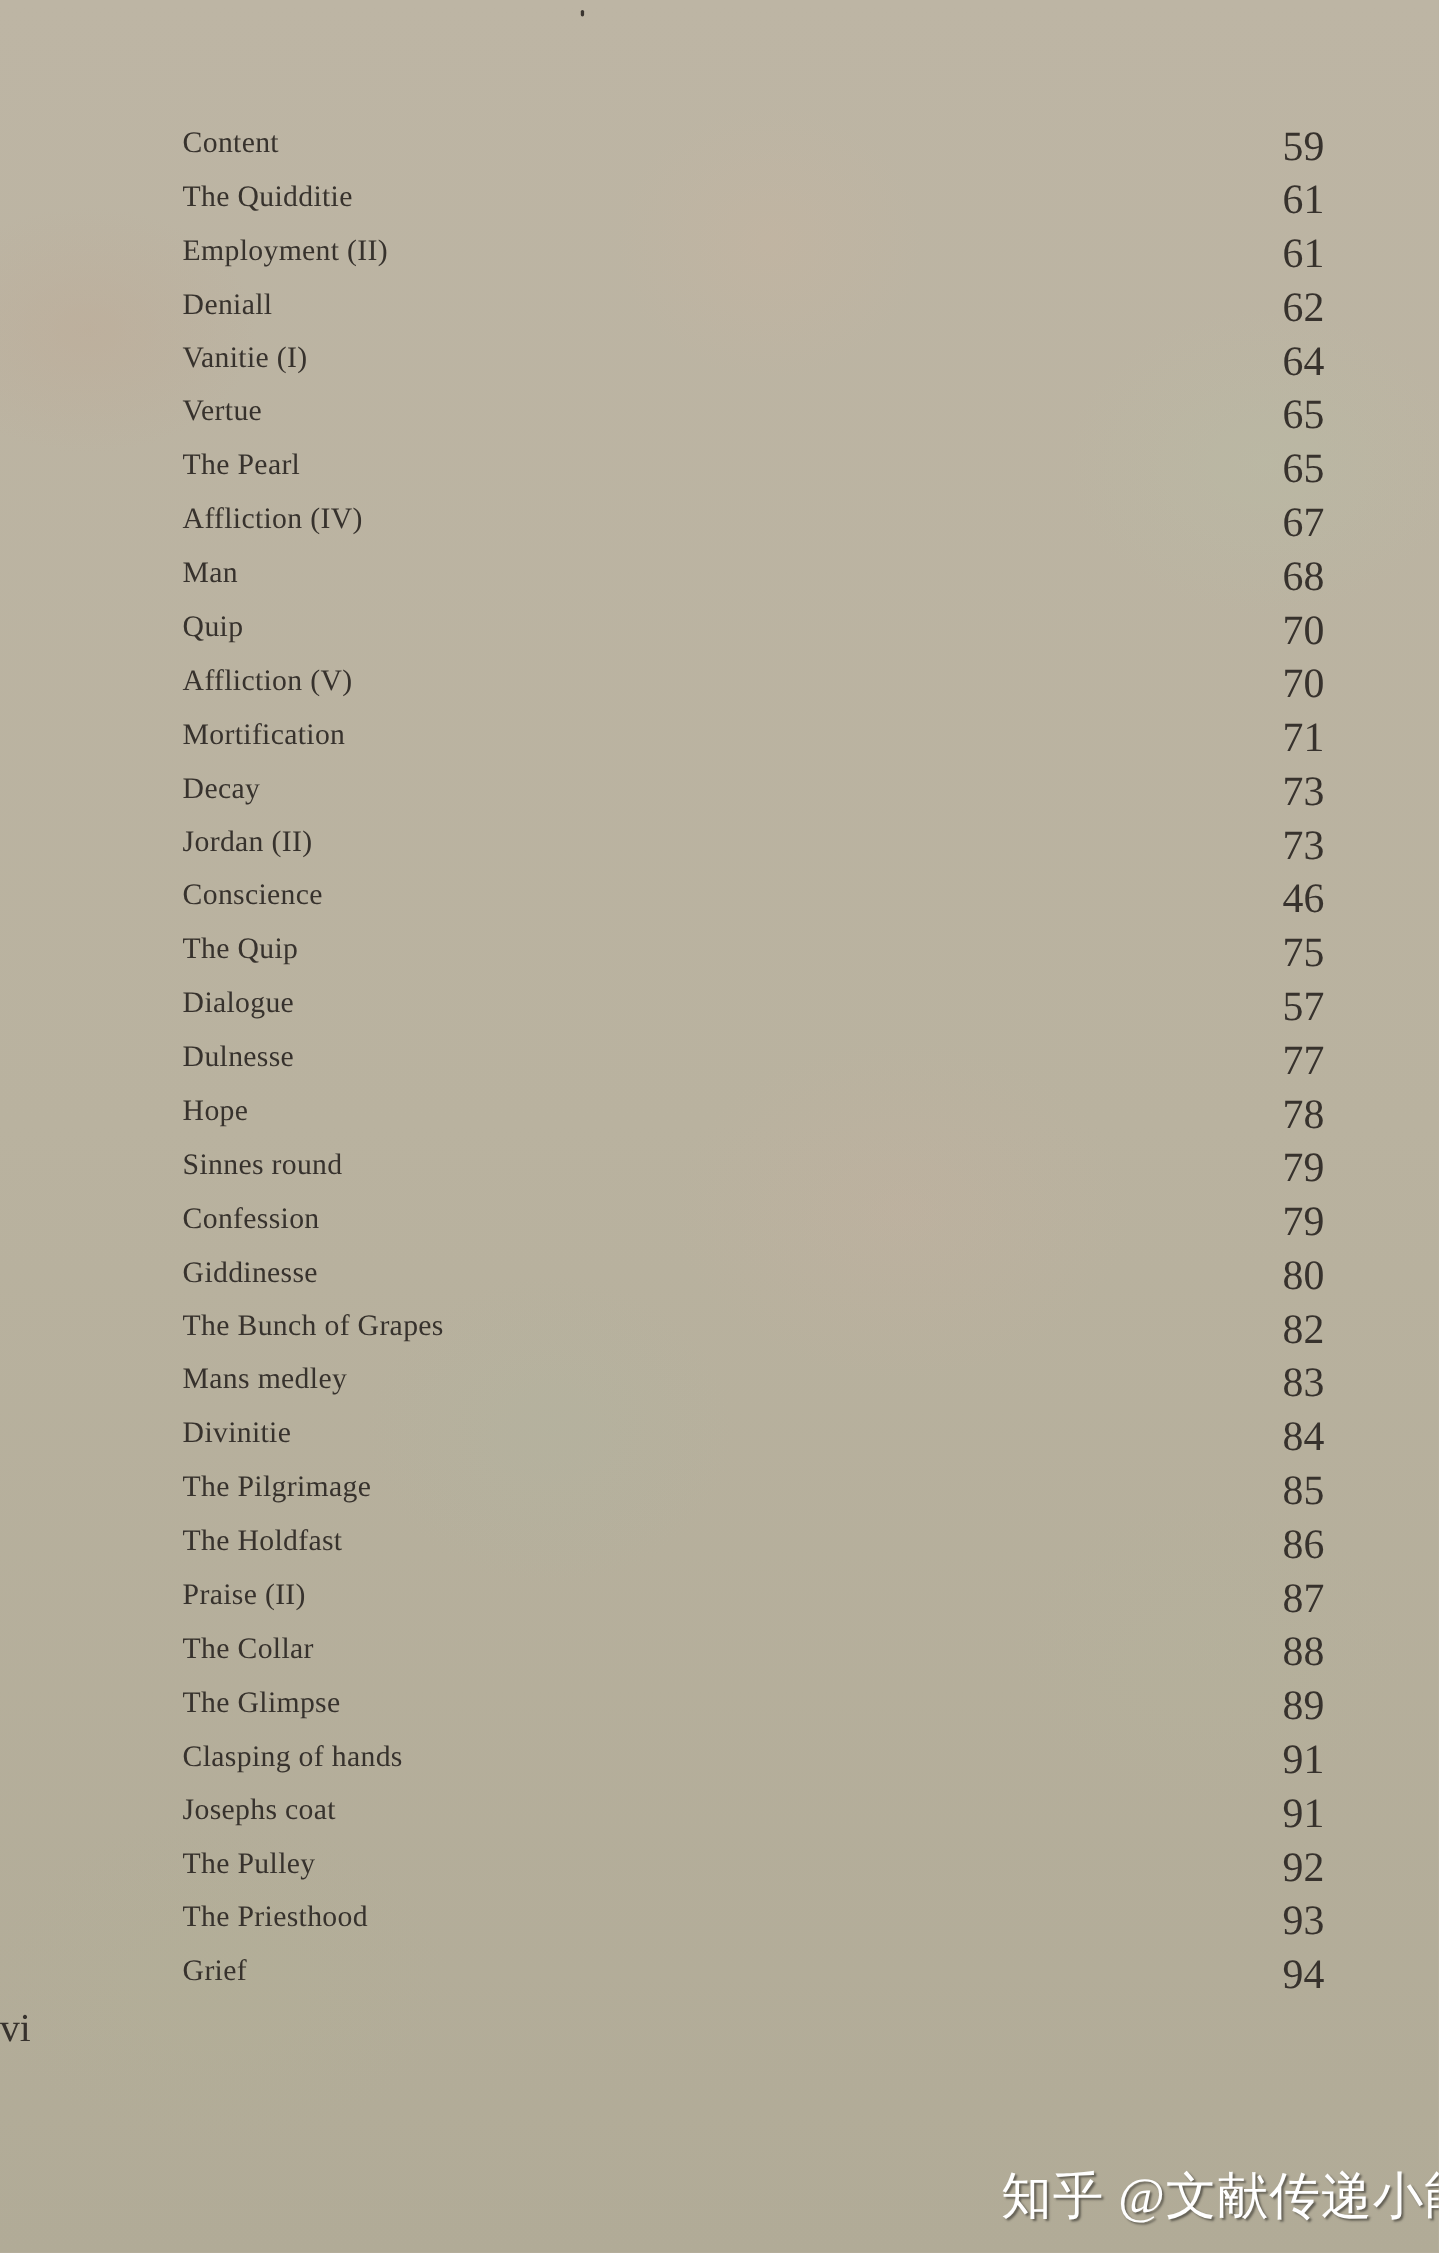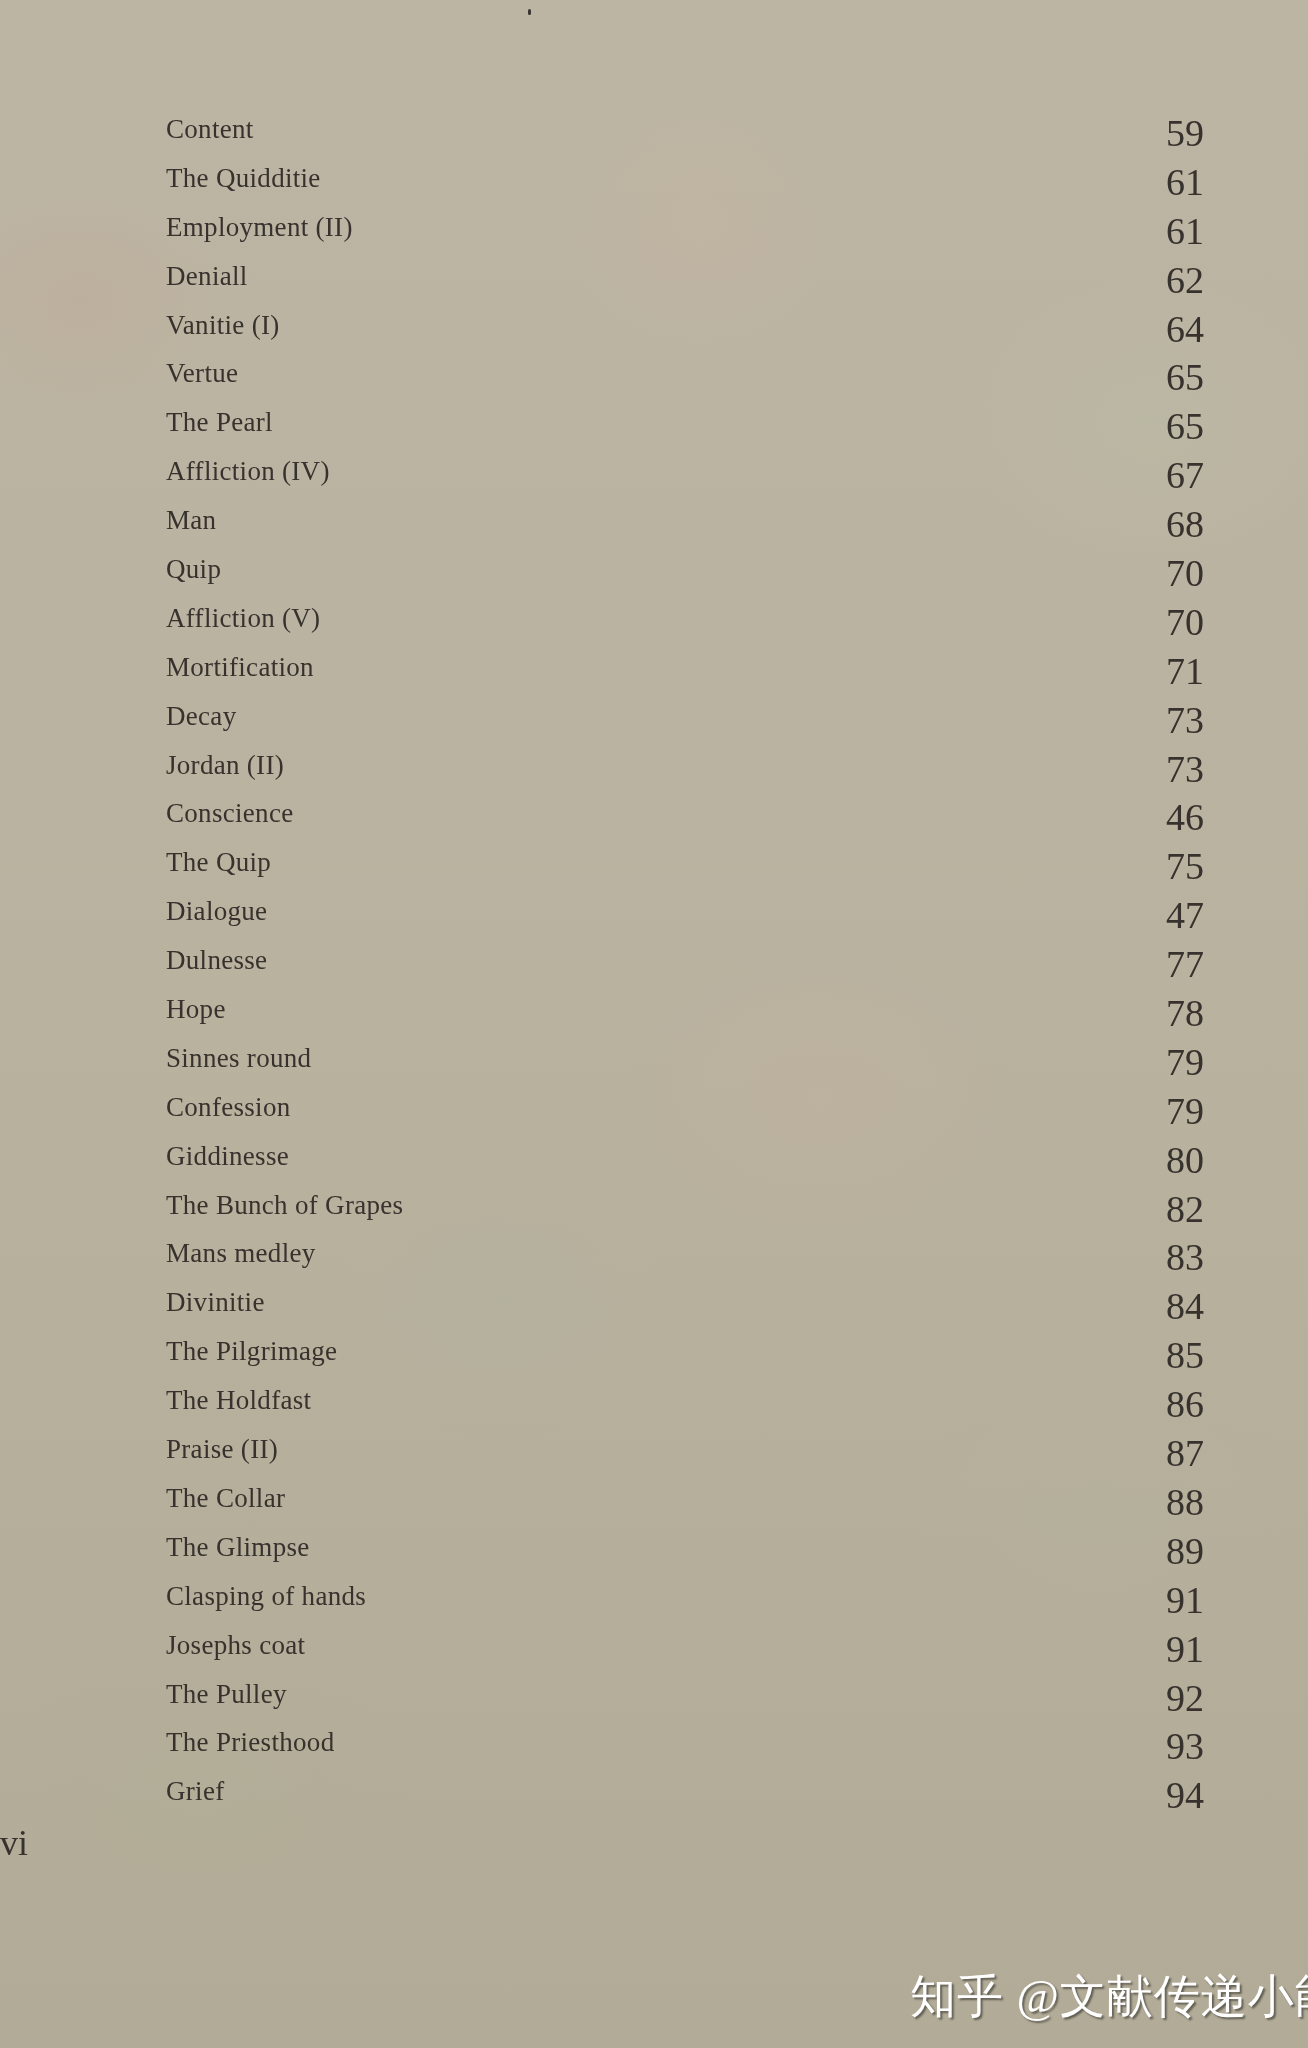--- a/index.html
+++ b/index.html
@@ -152,21 +152,21 @@
     <div class="toc-row">
       <span class="toc-title">Conscience</span>
       <span class="toc-page">46</span>
     </div>
     <div class="toc-row">
       <span class="toc-title">The Quip</span>
       <span class="toc-page">75</span>
     </div>
     <div class="toc-row">
       <span class="toc-title">Dialogue</span>
-      <span class="toc-page">47</span>
+      <span class="toc-page">57</span>
     </div>
     <div class="toc-row">
       <span class="toc-title">Dulnesse</span>
       <span class="toc-page">77</span>
     </div>
     <div class="toc-row">
       <span class="toc-title">Hope</span>
       <span class="toc-page">78</span>
     </div>
     <div class="toc-row">

